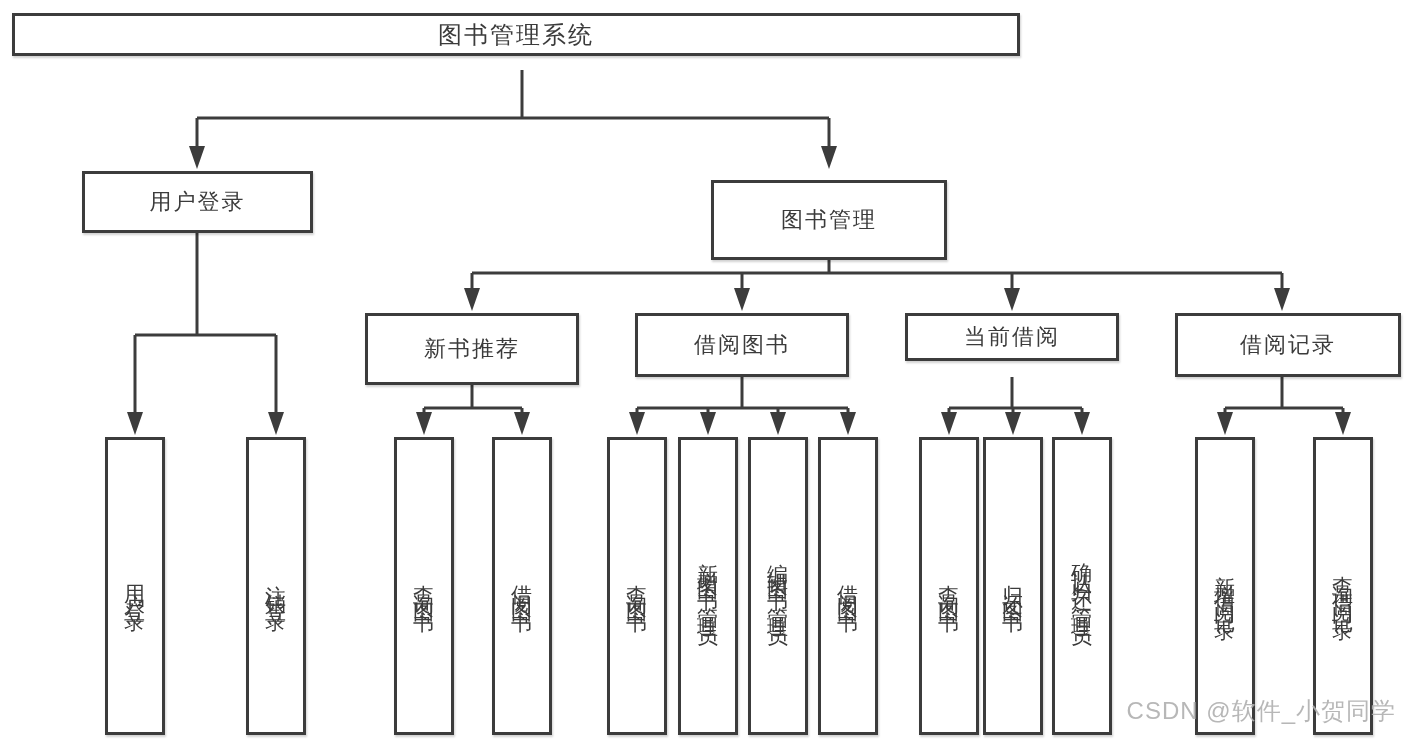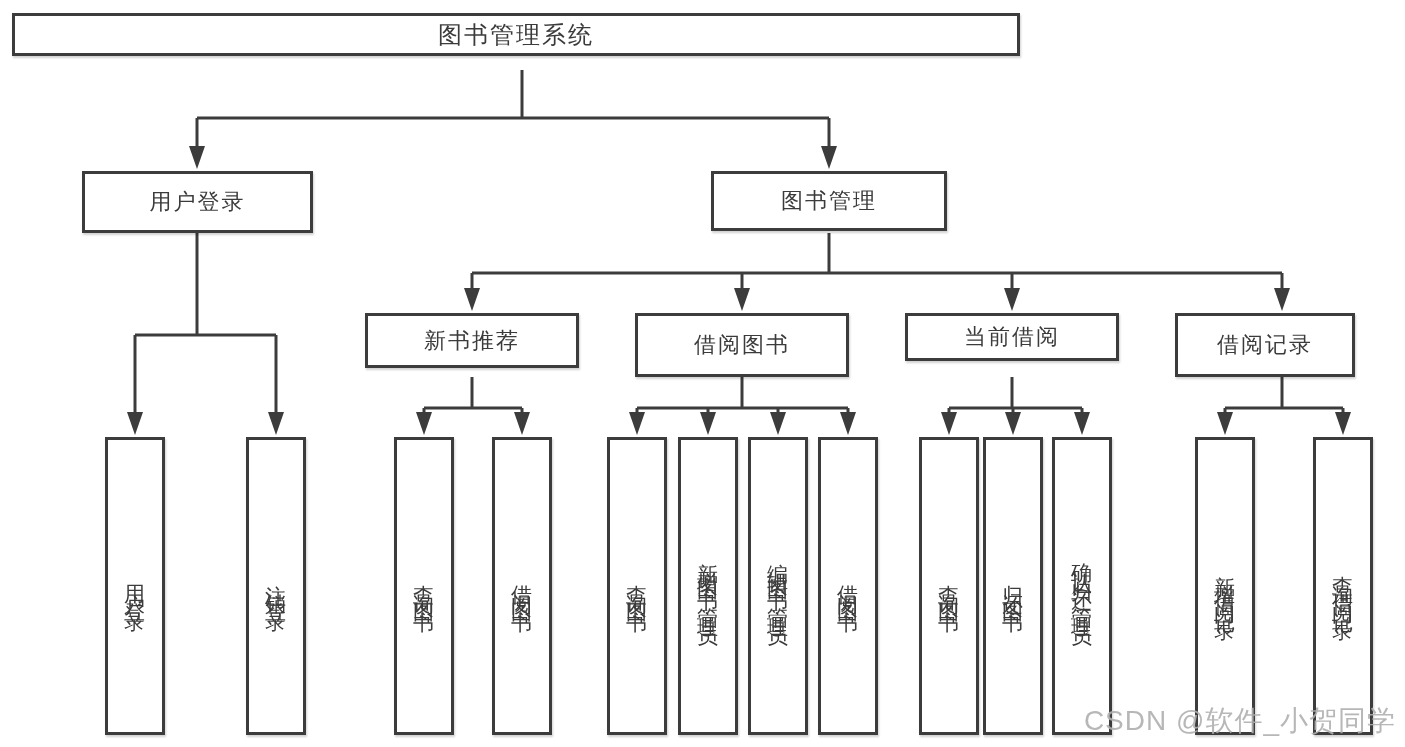--- a/index.html
+++ b/index.html
@@ -56,22 +56,22 @@
   .v-lbl {
     writing-mode: vertical-rl;
     text-orientation: mixed;
     font-size: 21px;
     letter-spacing: 9px;
     line-height: 1;
   }
   .watermark {
     position: absolute;
     right: 9px;
-    bottom: 7px;
-    font-size: 28px;
+    bottom: 20px;
+    font-size: 24px;
     color: var(--watermark-color);
     letter-spacing: 1px;
     z-index: 2;
     opacity: 0.9;
   }
 </style>
 </head>
 <body>
 
 <div class="canvas">
@@ -152,34 +152,34 @@
     </g>
   </svg>
 
   <div class="node" style="left:12px;top:13px;width:1008px;height:43px;">
     <span class="lbl h-lbl root-lbl">图书管理系统</span>
   </div>
 
   <div class="node" style="left:82px;top:171px;width:231px;height:62px;">
     <span class="lbl h-lbl">用户登录</span>
   </div>
-  <div class="node" style="left:711px;top:171px;width:236px;height:60px;">
+  <div class="node" style="left:711px;top:180px;width:236px;height:80px;">
     <span class="lbl h-lbl">图书管理</span>
   </div>
 
-  <div class="node" style="left:365px;top:313px;width:214px;height:55px;">
+  <div class="node" style="left:365px;top:313px;width:214px;height:72px;">
     <span class="lbl h-lbl">新书推荐</span>
   </div>
   <div class="node" style="left:635px;top:313px;width:214px;height:64px;">
     <span class="lbl h-lbl">借阅图书</span>
   </div>
   <div class="node" style="left:905px;top:313px;width:214px;height:48px;">
     <span class="lbl h-lbl">当前借阅</span>
   </div>
-  <div class="node" style="left:1175px;top:313px;width:180px;height:64px;">
+  <div class="node" style="left:1175px;top:313px;width:226px;height:64px;">
     <span class="lbl h-lbl">借阅记录</span>
   </div>
 
   <div class="node" style="left:105px;top:437px;width:60px;height:298px;">
     <span class="lbl v-lbl">用户登录</span>
   </div>
   <div class="node" style="left:246px;top:437px;width:60px;height:298px;">
     <span class="lbl v-lbl">注销登录</span>
   </div>
 

